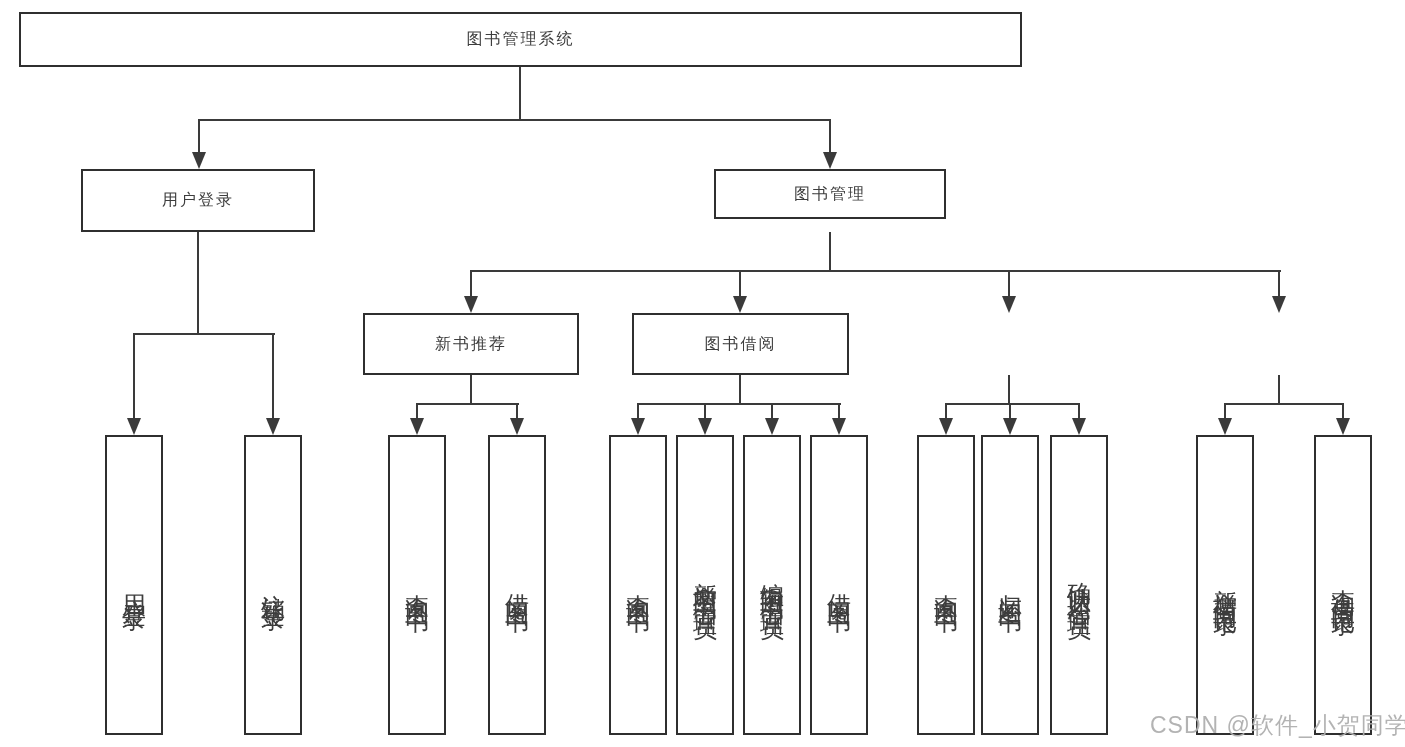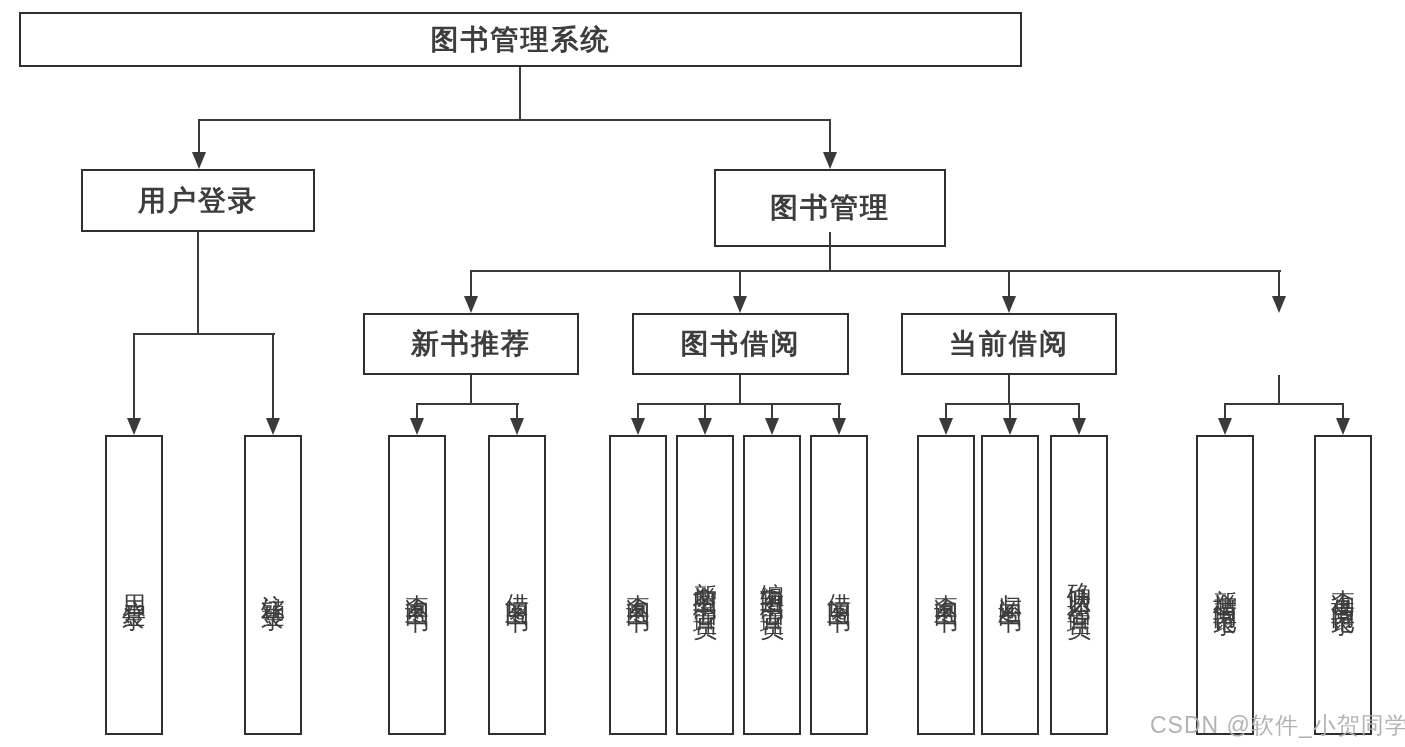--- a/index.html
+++ b/index.html
@@ -14,23 +14,22 @@
     position:absolute;
     box-sizing:border-box;
     border:2px solid #2f2f2f;
     background:#ffffff;
     color:#3d3d3d;
     display:flex;
     align-items:center;
     justify-content:center;
   }
   .h{
-    font-size:28px;
+    font-size:16px;
     letter-spacing:2px;
-    font-weight:bold;
   }
   .v{
     writing-mode:vertical-rl;
     font-size:24px;
     letter-spacing:5px;
     line-height:1;
   }
   .line{
     position:absolute;
     background:#3a3a3a;
@@ -53,25 +52,24 @@
   }
 </style>
 </head>
 <body>
 
 <div id="canvas">
 
   <div class="box h" style="left:19px;top:12px;width:1003px;height:55px">图书管理系统</div>
 
   <div class="box h" style="left:81px;top:169px;width:234px;height:63px">用户登录</div>
-  <div class="box h" style="left:714px;top:169px;width:232px;height:78px">图书管理</div>
+  <div class="box h" style="left:714px;top:169px;width:232px;height:50px">图书管理</div>
 
   <div class="box h" style="left:632px;top:313px;width:217px;height:62px">图书借阅</div>
   <div class="box h" style="left:363px;top:313px;width:216px;height:62px">新书推荐</div>
-  <div class="box h" style="left:901px;top:313px;width:216px;height:62px">当前借阅</div>
 
   <div class="box v" style="left:105px;top:435px;width:58px;height:300px">用户登录</div>
   <div class="box v" style="left:244px;top:435px;width:58px;height:300px">注销登录</div>
   <div class="box v" style="left:388px;top:435px;width:58px;height:300px">查询图书</div>
   <div class="box v" style="left:488px;top:435px;width:58px;height:300px">借阅图书</div>
   <div class="box v" style="left:609px;top:435px;width:58px;height:300px">查询图书</div>
   <div class="box v" style="left:676px;top:435px;width:58px;height:300px">新增图书（管理员）</div>
   <div class="box v" style="left:743px;top:435px;width:58px;height:300px">编辑图书（管理员）</div>
   <div class="box v" style="left:810px;top:435px;width:58px;height:300px">借阅图书</div>
   <div class="box v" style="left:917px;top:435px;width:58px;height:300px">查询图书</div>

